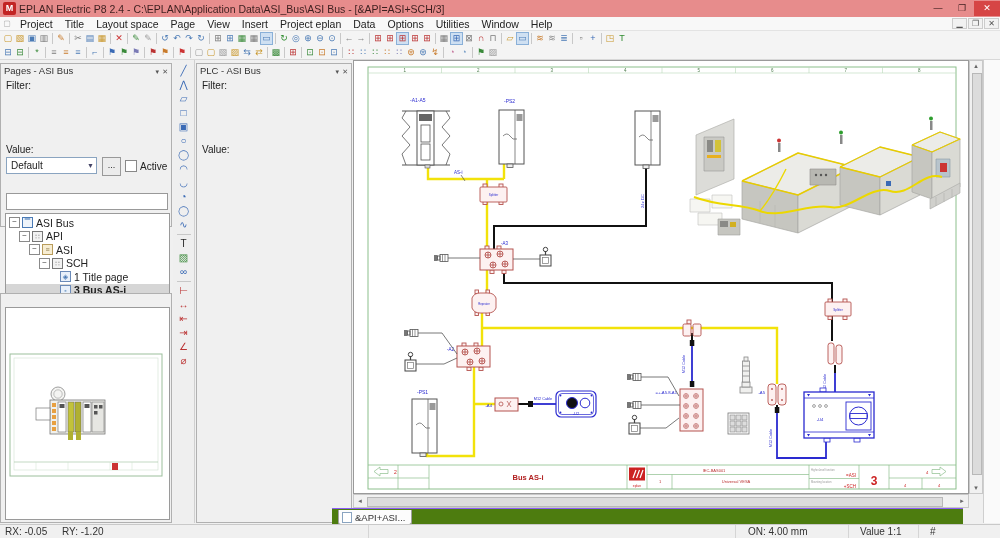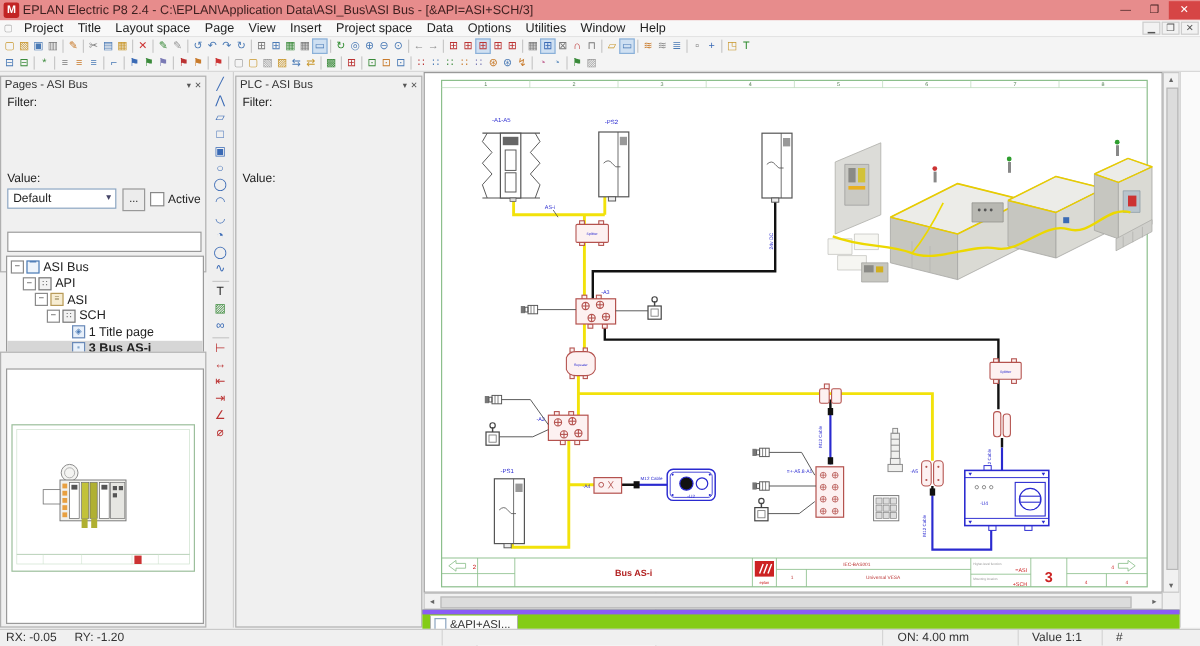--- a/index.html
+++ b/index.html
@@ -58,21 +58,21 @@
   .tab{padding:0 7px;height:14px;line-height:14px;border:1px solid #9a9a9a;background:#e4e4e4;
        border-radius:0 0 3px 3px;border-top:none;margin-right:1px}
   .tab.active{background:#fff;font-weight:normal}
   
   .canvas{left:353px;top:60px;width:616px;height:434px;background:#fff;border:1px solid #9a9a9a;box-sizing:border-box}
   .vscroll{left:969px;top:60px;width:14px;height:434px;background:#f1f1f1;border:1px solid #c8c8c8;box-sizing:border-box}
   .hscroll{left:353px;top:494px;width:616px;height:14px;background:#f1f1f1;border:1px solid #c8c8c8;box-sizing:border-box}
   .thumb{position:absolute;background:#dcdcdc;border:1px solid #b8b8b8}
   .sarrow{position:absolute;font-size:7px;color:#666;width:12px;text-align:center}
   .rightstrip{left:983px;top:60px;width:17px;height:463px;background:#fafafa;border-left:1px solid #cfcfcf}
-  .tabstrip{left:352px;top:508px;width:631px;height:16px;background:#84cc16;border-top:4px solid #8b5cf6}
+  .tabstrip{left:332px;top:508px;width:631px;height:16px;background:#4d7c0f;border-top:1px solid #8b5cf6}
   .sheettab{position:absolute;left:6px;top:1px;height:14px;background:#fcfcfc;border:1px solid #a0a0a0;border-top:none;
             border-radius:0 0 3px 3px;font-size:9.5px;padding:0 6px 0 3px;line-height:13px;color:#333;display:flex;align-items:center}
   .sheettab .pgico{width:8px;height:9px;border:1px solid #8aa4c0;background:#fff;margin-right:3px}
   
   .statusbar{left:0;top:524px;width:1000px;height:14px;background:#f0f0f0;border-top:1px solid #c9c9c9;font-size:10px;color:#333}
   .statusbar span{position:absolute;top:1px}
   .sdiv{position:absolute;top:0;width:1px;height:14px;background:#d5d5d5}
   svg text{font-family:"Liberation Sans",sans-serif}
 </style>
 </head>
@@ -88,21 +88,21 @@
 
 <div class="abs menubar">
   <span style="width:14px;color:#aaa;font-size:8px;text-align:center">▢</span>
   <span id="menubar-items" style="display:flex">
       <span class="mi">Project</span>
       <span class="mi">Title</span>
       <span class="mi">Layout space</span>
       <span class="mi">Page</span>
       <span class="mi">View</span>
       <span class="mi">Insert</span>
-      <span class="mi">Project space</span>
+      <span class="mi">Project eplan</span>
       <span class="mi">Data</span>
       <span class="mi">Options</span>
       <span class="mi">Utilities</span>
       <span class="mi">Window</span>
       <span class="mi">Help</span>
     </span>
   <span class="mdi" id="mdi-controls">
       <span>▁</span>
       <span>❐</span>
       <span>✕</span>

